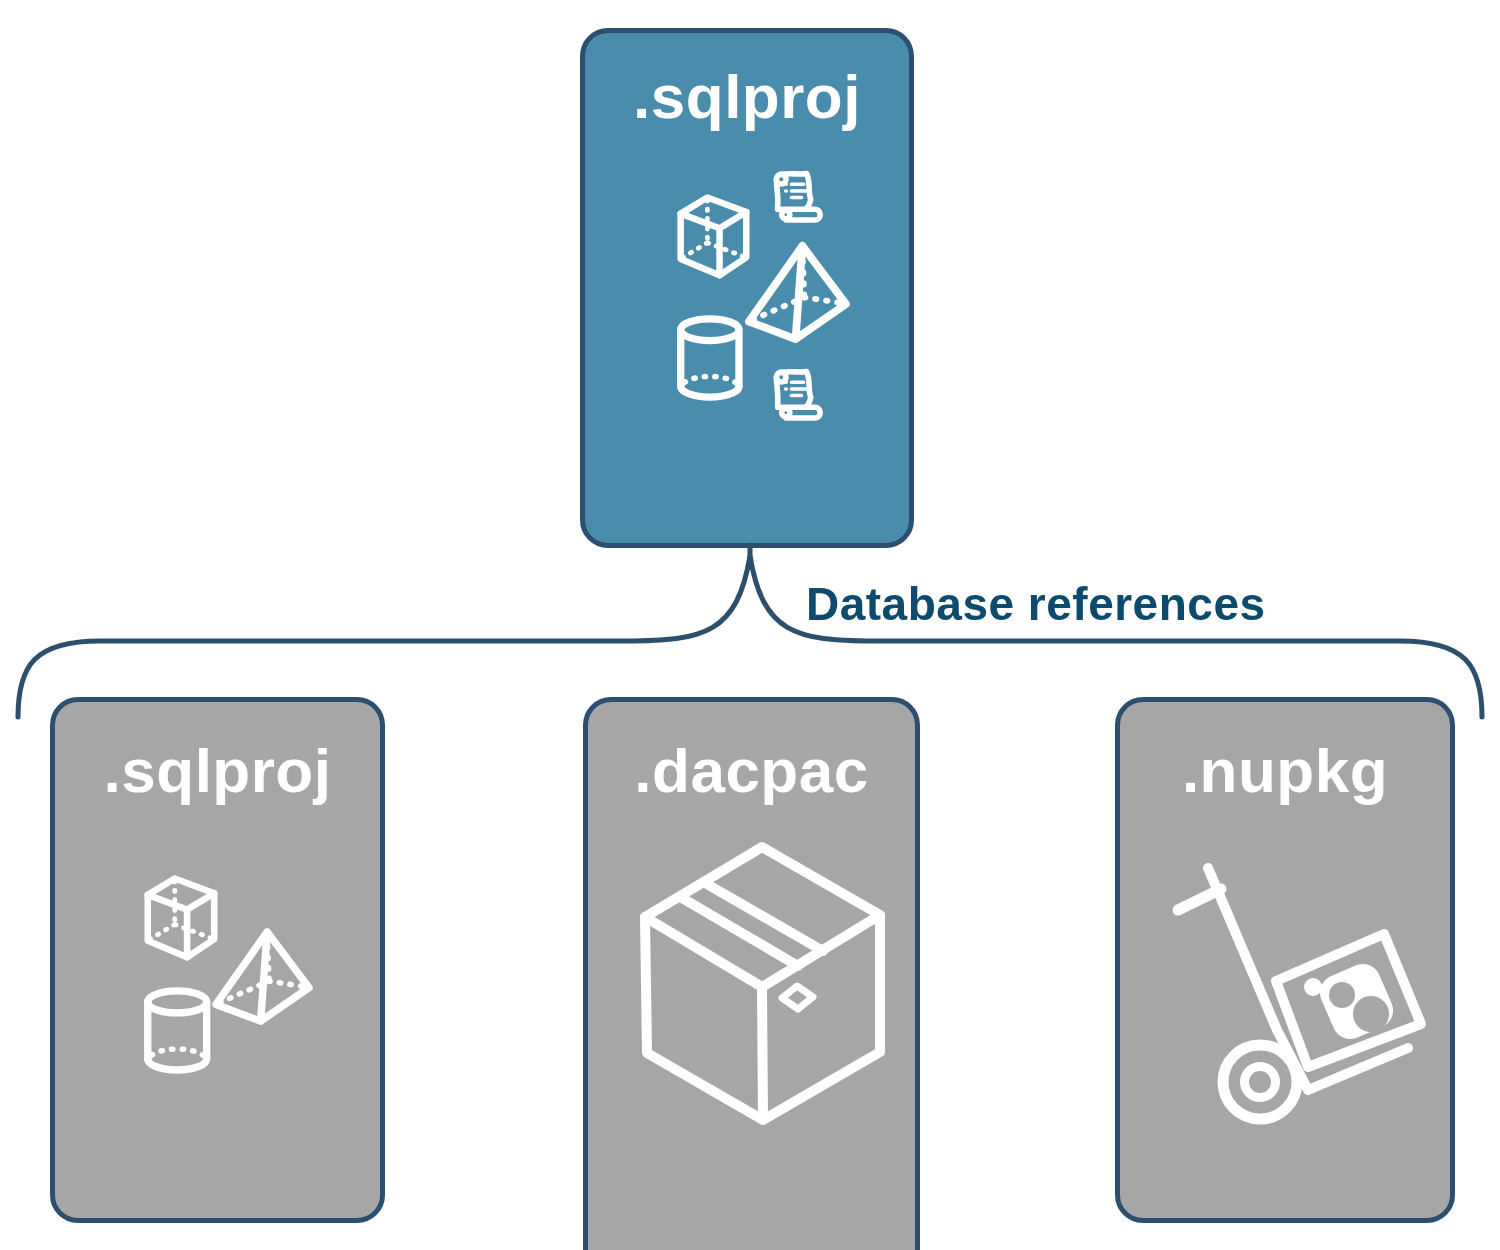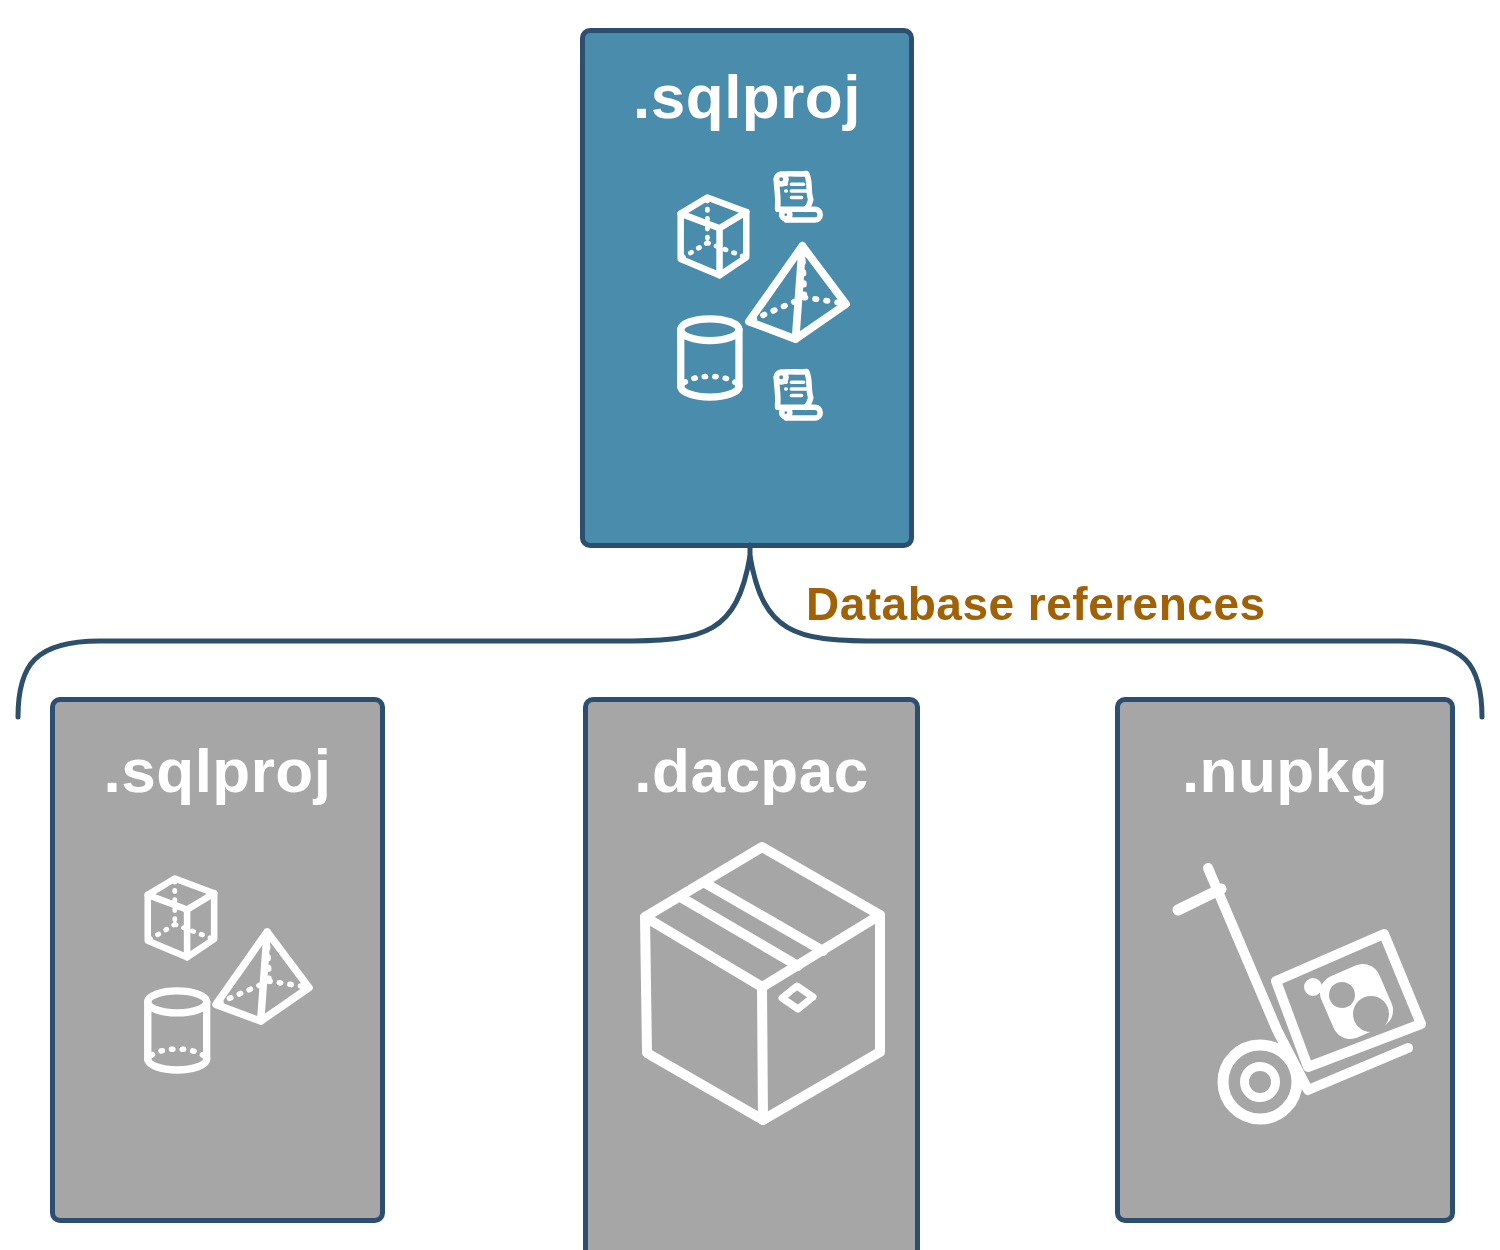--- a/index.html
+++ b/index.html
@@ -2,35 +2,35 @@
 <html><head>
 <meta charset="utf-8">
 <style>
   html,body { margin:0; padding:0; background:#ffffff; }
   .canvas {
     position:relative; width:1500px; height:1250px; background:#ffffff;
     font-family:"Liberation Sans", sans-serif; overflow:hidden;
   }
   .node {
     position:absolute; box-sizing:border-box;
-    border:5px solid #2C4F70; border-radius:10px;
+    border:5px solid #2C4F70; border-radius:28px;
   }
   .node-root { background:#4A8CAC; }
   .node-child { background:#A6A6A6; }
   .node-label {
     position:absolute; left:0; width:100%; text-align:center;
     font-weight:bold; color:#ffffff; font-size:62px; line-height:1.1;
     letter-spacing:0.5px; user-select:none;
   }
   .node-root .node-label { top:30px; }
   .node-child .node-label { top:35px; }
   .icon-svg { position:absolute; left:0; top:0; }
   .connector-label {
     position:absolute; left:806px; top:577px;
-    font-weight:bold; font-size:46px; color:#a16207; letter-spacing:0.5px;
+    font-weight:bold; font-size:46px; color:#0c4a6e; letter-spacing:0.5px;
     white-space:nowrap;
   }
   .brace-svg { position:absolute; left:0; top:540px; }
 </style>
 </head>
 <body>
 
 <svg width="0" height="0" style="position:absolute" aria-hidden="true">
   <defs>
     <g id="icon-cube" fill="none" stroke="#ffffff" stroke-width="8" stroke-linejoin="round" stroke-linecap="round">

